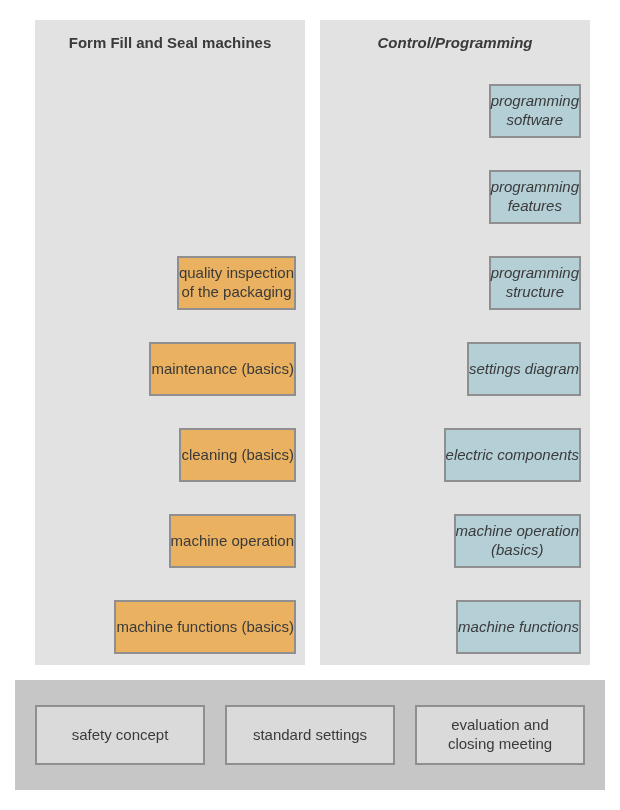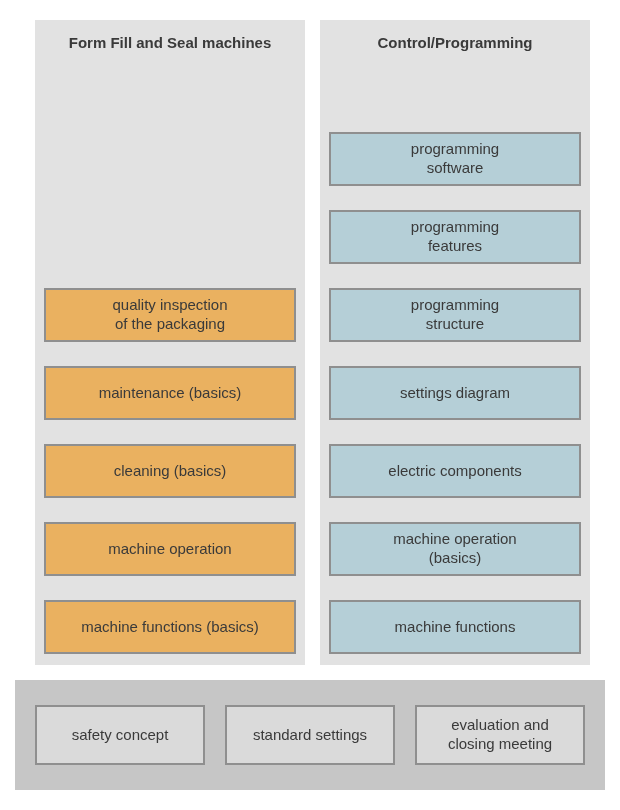--- a/index.html
+++ b/index.html
@@ -16,36 +16,37 @@
     overflow: hidden;
   }
   .panel {
     position: absolute;
     top: 20px;
     width: 270px;
     height: 645px;
     background: var(--panel, #e2e2e2);
   }
   .panel.left  { left: 35px; }
-  .panel.right { left: 320px; }
+  .panel.right { left: 320px; font-style: italic; }
   .panel-title {
     padding-top: 14px;
     text-align: center;
     font-weight: bold;
     font-size: 15px;
     color: var(--text, #3a3a3a);
   }
   .boxes {
     position: absolute;
     left: 9px;
     right: 9px;
     bottom: 11px;
     display: flex;
     flex-direction: column;
-    gap: 24px;
+    gap: 32px;
+    align-items: flex-end;
   }
   .box {
     height: 54px;
     display: flex;
     align-items: center;
     justify-content: center;
     text-align: center;
     font-size: 15px;
     line-height: 1.25;
     color: var(--text, #3a3a3a);

